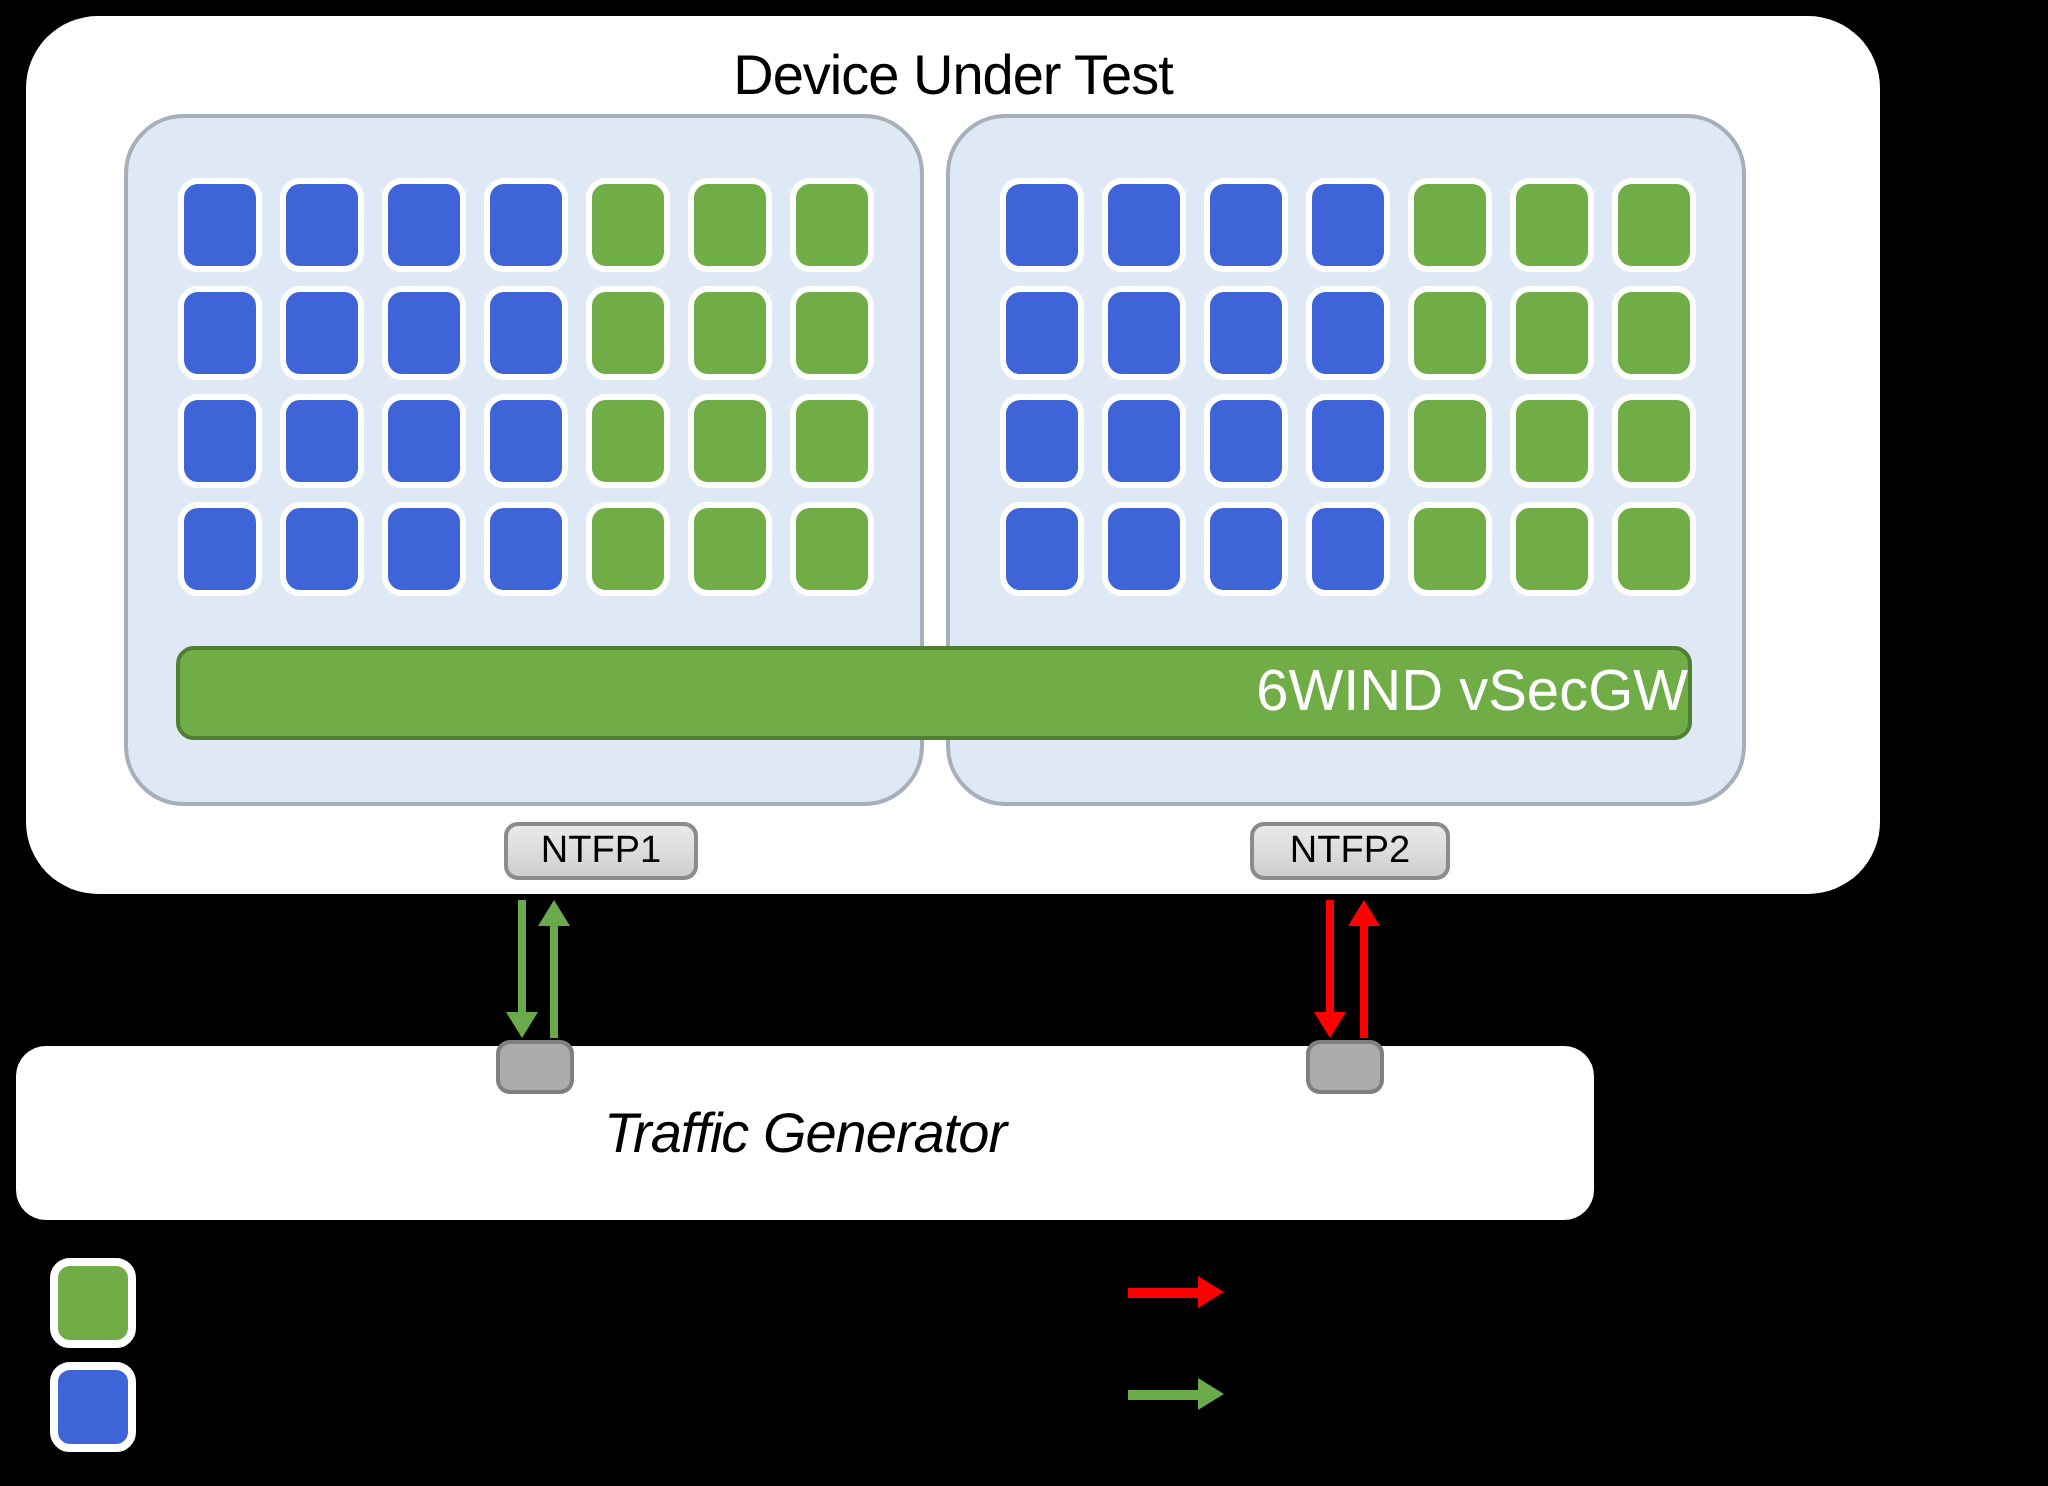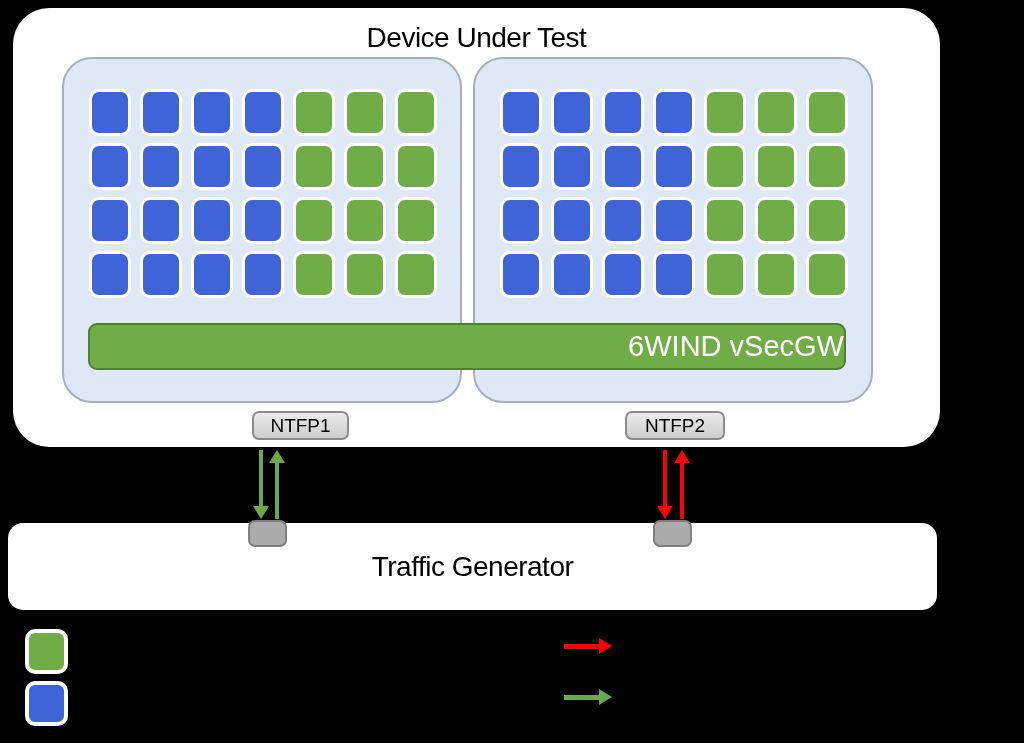--- a/index.html
+++ b/index.html
@@ -47,23 +47,23 @@
        border-left:8px solid transparent;border-right:8px solid transparent;
        border-top:13px solid currentColor;}
   .varrow.up .shaft{top:12px;height:57px;}
   .varrow.up .head{position:absolute;left:0;top:0;width:0;height:0;
        border-left:8px solid transparent;border-right:8px solid transparent;
        border-bottom:13px solid currentColor;}
   .arrow-green{color:var(--arrow-green,#6aaa4b);}
   .arrow-red{color:var(--arrow-red,#f00);}
 
   
-  .tg{position:absolute;left:8px;top:523px;width:929px;height:87px;
+  .tg{position:absolute;left:8px;top:523px;width:789px;height:87px;
        background:var(--box-bg,#fff);border-radius:15px;
-       display:flex;align-items:center;justify-content:center;}
+       display:flex;align-items:center;justify-content:center;font-style:italic;}
   .tg-title{font-size:28px;color:var(--title-text,#000);letter-spacing:-0.5px;}
   .tg-port{position:absolute;top:520px;width:39px;height:27px;box-sizing:border-box;
        background:var(--tg-port-bg,#ababab);border:2px solid var(--tg-port-border,#7f7f7f);
        border-radius:7px;}
   .tg-port-left{left:248px;}
   .tg-port-right{left:653px;}
 
   
   .legend-square{position:absolute;width:43px;height:45px;box-sizing:border-box;
        border:4px solid #fff;border-radius:10px;}

